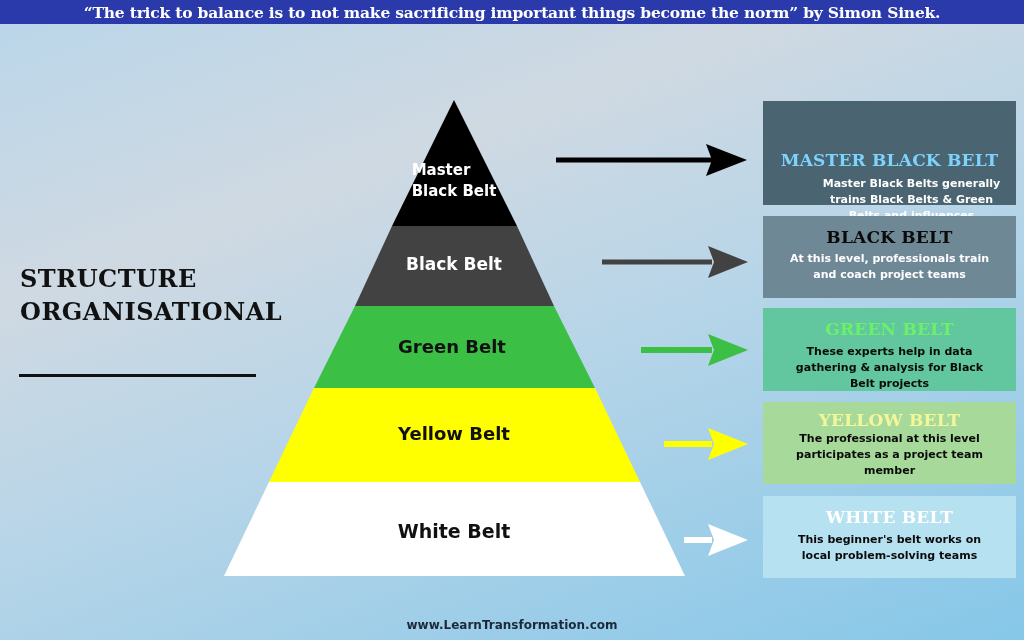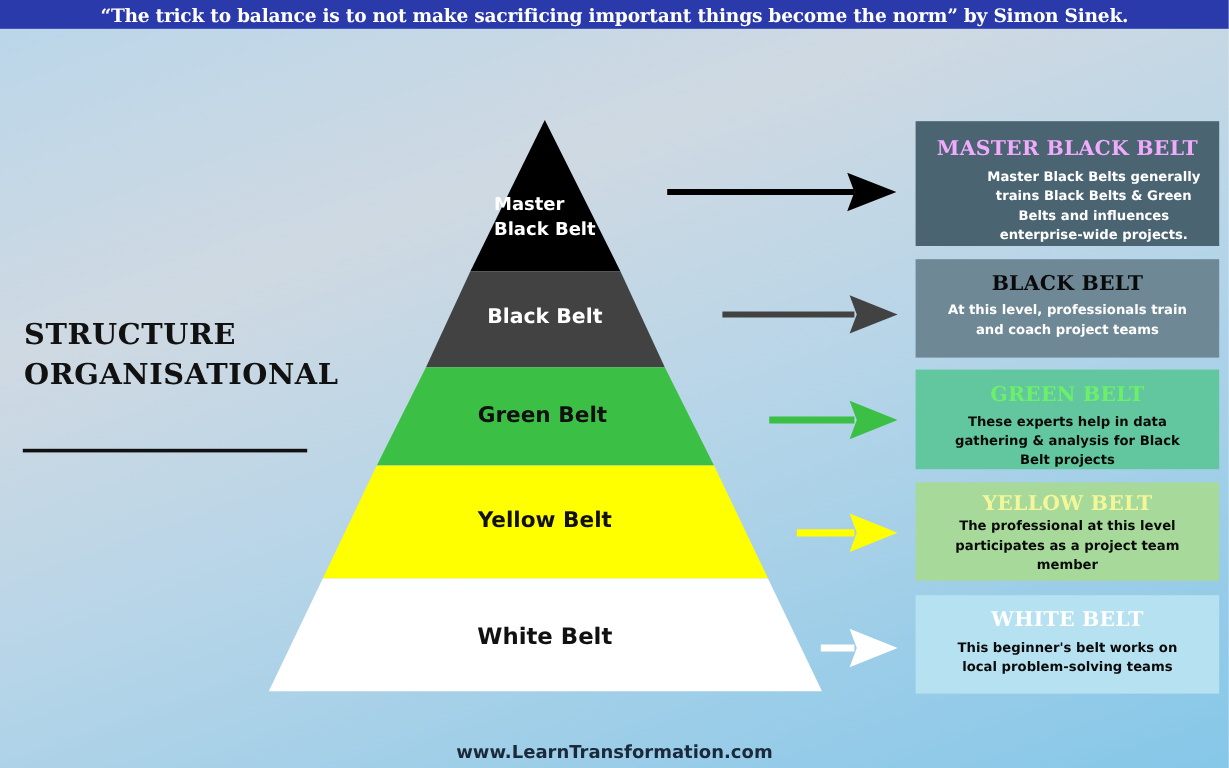--- a/index.html
+++ b/index.html
@@ -37,21 +37,21 @@
   }
   .card .ct {
     font-family: "DejaVu Serif", serif; font-weight: bold; font-size: 17px; letter-spacing: 0.2px;
   }
   .card .cd {
     font-family: "DejaVu Sans", sans-serif; font-weight: bold; font-size: 11px; line-height: 16px;
     padding: 0 10px;
   }
   .footer {
     position: absolute; left: 0; width: 1024px; top: 618px; text-align: center;
-    font-weight: bold; font-size: 15px; color: #1b2a3a;
+    font-weight: bold; font-size: 12px; color: #1b2a3a;
   }
 </style>
 </head>
 <body>
 
 <div class="banner">
   <span>“The trick to balance is to not make sacrificing important things become the norm” by Simon Sinek.</span>
 </div>
 
 <div class="title">
@@ -93,21 +93,21 @@
 <div class="label" style="left:454px; top:160px; font-size:15px; line-height:21px; color:#fff;">
   <div>Master</div>
   <div>Black Belt</div>
 </div>
 <div class="label" style="left:454px; top:254px; font-size:17px; color:#fff;">Black Belt</div>
 <div class="label" style="left:452px; top:336px; font-size:18px; color:#111;">Green Belt</div>
 <div class="label" style="left:454px; top:423px; font-size:18px; color:#111;">Yellow Belt</div>
 <div class="label" style="left:454px; top:520px; font-size:19px; color:#111;">White Belt</div>
 
 <div class="card" style="top:101px; height:104px; background:#4a6471; padding-top:13px;">
-  <div class="ct" style="color:#f0abfc; margin-bottom:6px;">MASTER BLACK BELT</div>
+  <div class="ct" style="color:#7dd3fc; margin-bottom:6px;margin-top:36px;">MASTER BLACK BELT</div>
   <div class="cd" style="color:#ffffff;margin-left:44px;">Master Black Belts generally trains Black Belts &amp; Green Belts and influences enterprise-wide projects.</div>
 </div>
 <div class="card" style="top:216px; height:82px; background:#6f8896; padding-top:11px;">
   <div class="ct" style="color:#0a0a0a; margin-bottom:4px;">BLACK BELT</div>
   <div class="cd" style="color:#ffffff; padding:0 18px;">At this level, professionals train and coach project teams</div>
 </div>
 <div class="card" style="top:308px; height:83px; background:#62c79e; padding-top:11px;">
   <div class="ct" style="color:#6cf06a; margin-bottom:5px;">GREEN BELT</div>
   <div class="cd" style="color:#0a0a0a; padding:0 22px;">These experts help in data gathering &amp; analysis for Black Belt projects</div>
 </div>

